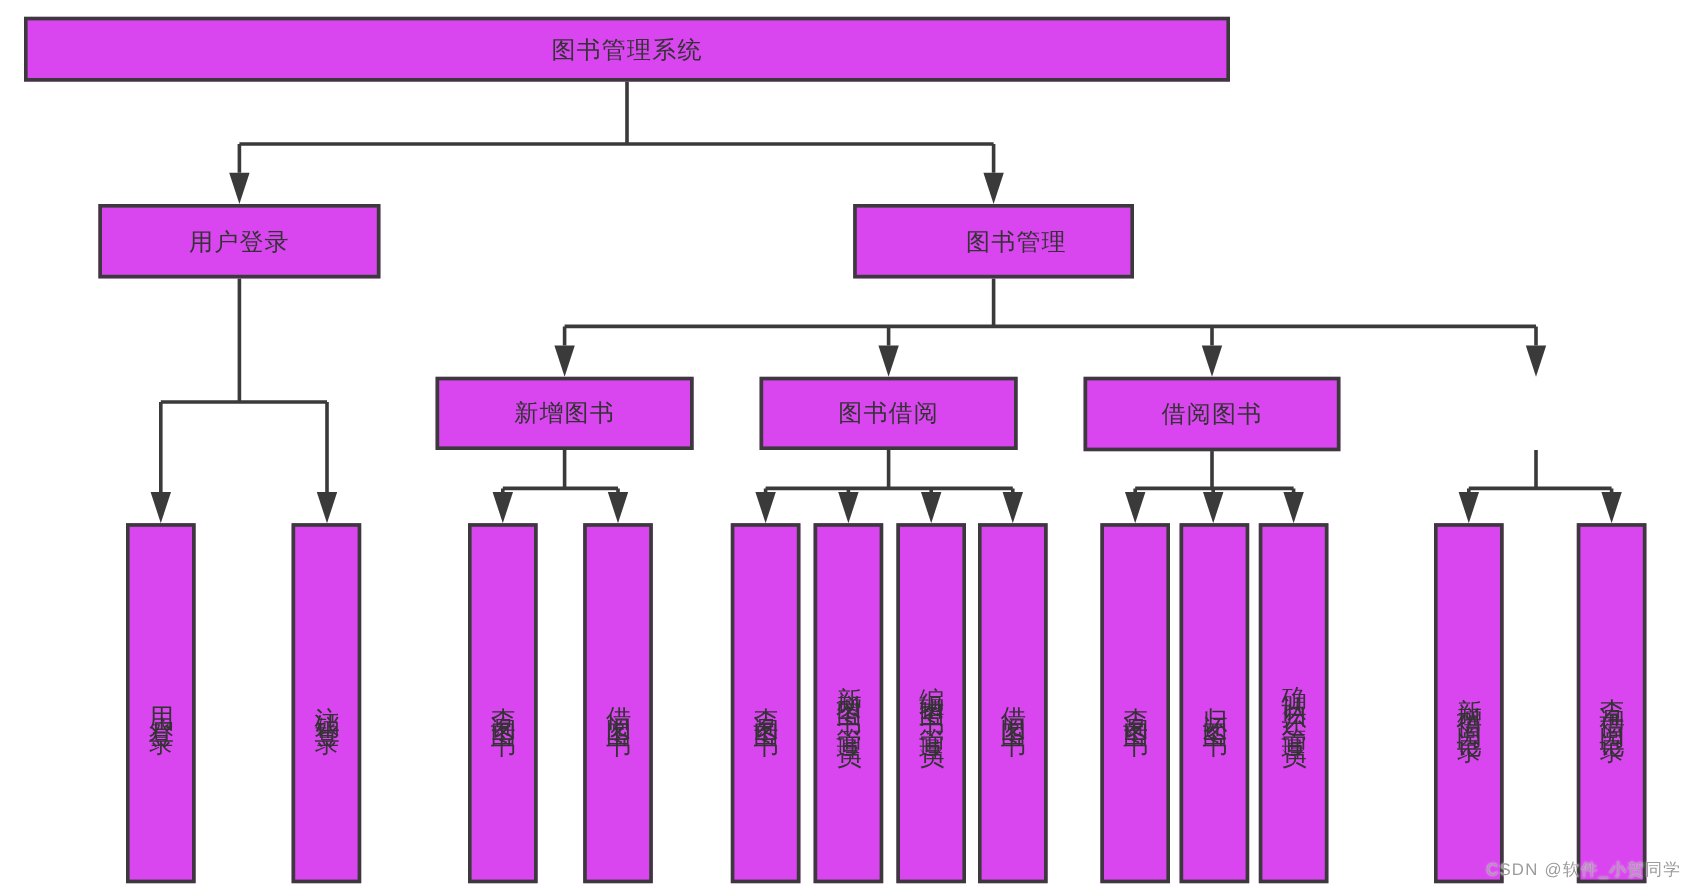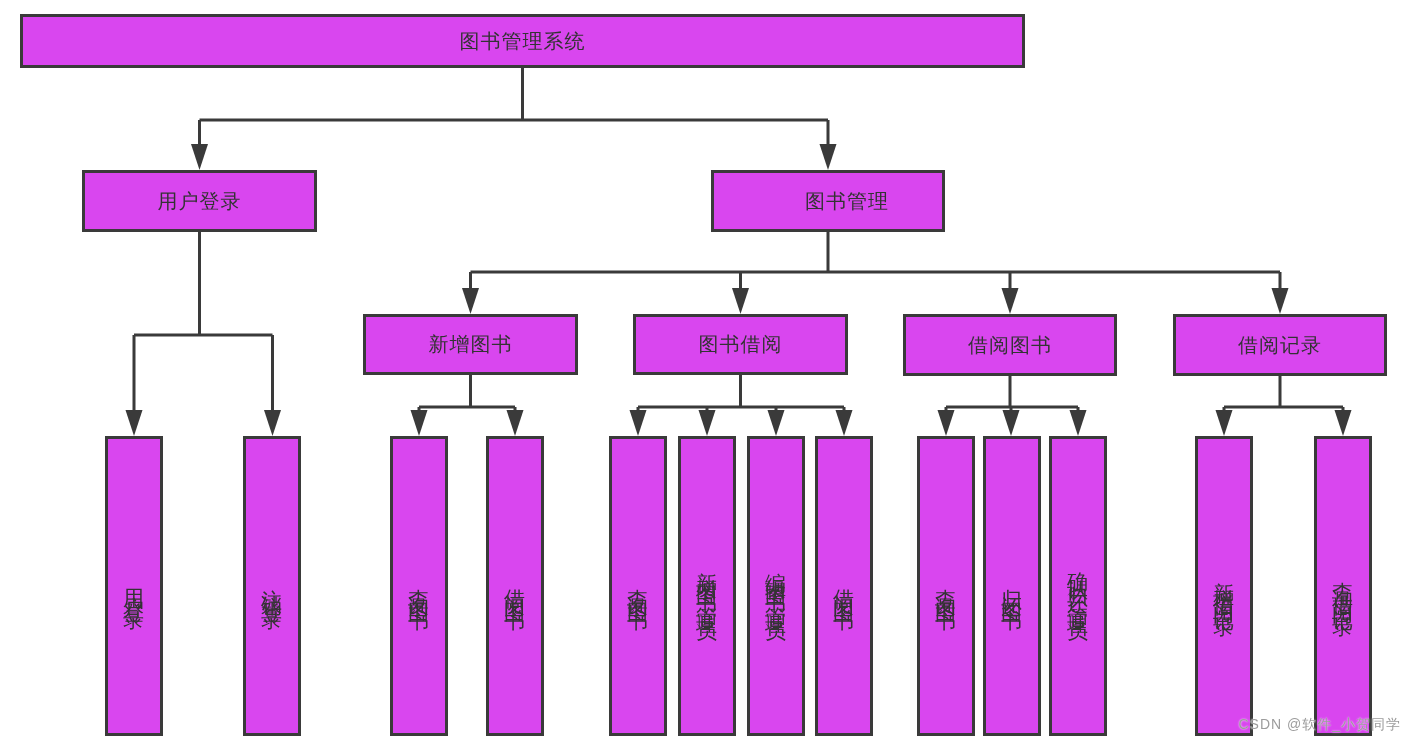--- a/index.html
+++ b/index.html
@@ -126,23 +126,20 @@
 
   <div class="node" id="n-l3a">
     <span class="h-label">新增图书</span>
   </div>
   <div class="node" id="n-l3b">
     <span class="h-label">图书借阅</span>
   </div>
   <div class="node" id="n-l3c">
     <span class="h-label">借阅图书</span>
   </div>
-  <div class="node" id="n-l3d">
-    <span class="h-label">借阅记录</span>
-  </div>
 
   <div class="node leaf" id="n-a1">
     <span class="v-text">用户登录</span>
   </div>
   <div class="node leaf" id="n-a2">
     <span class="v-text">注销登录</span>
   </div>
 
   <div class="node leaf" id="n-b1">
     <span class="v-text">查询图书</span>

